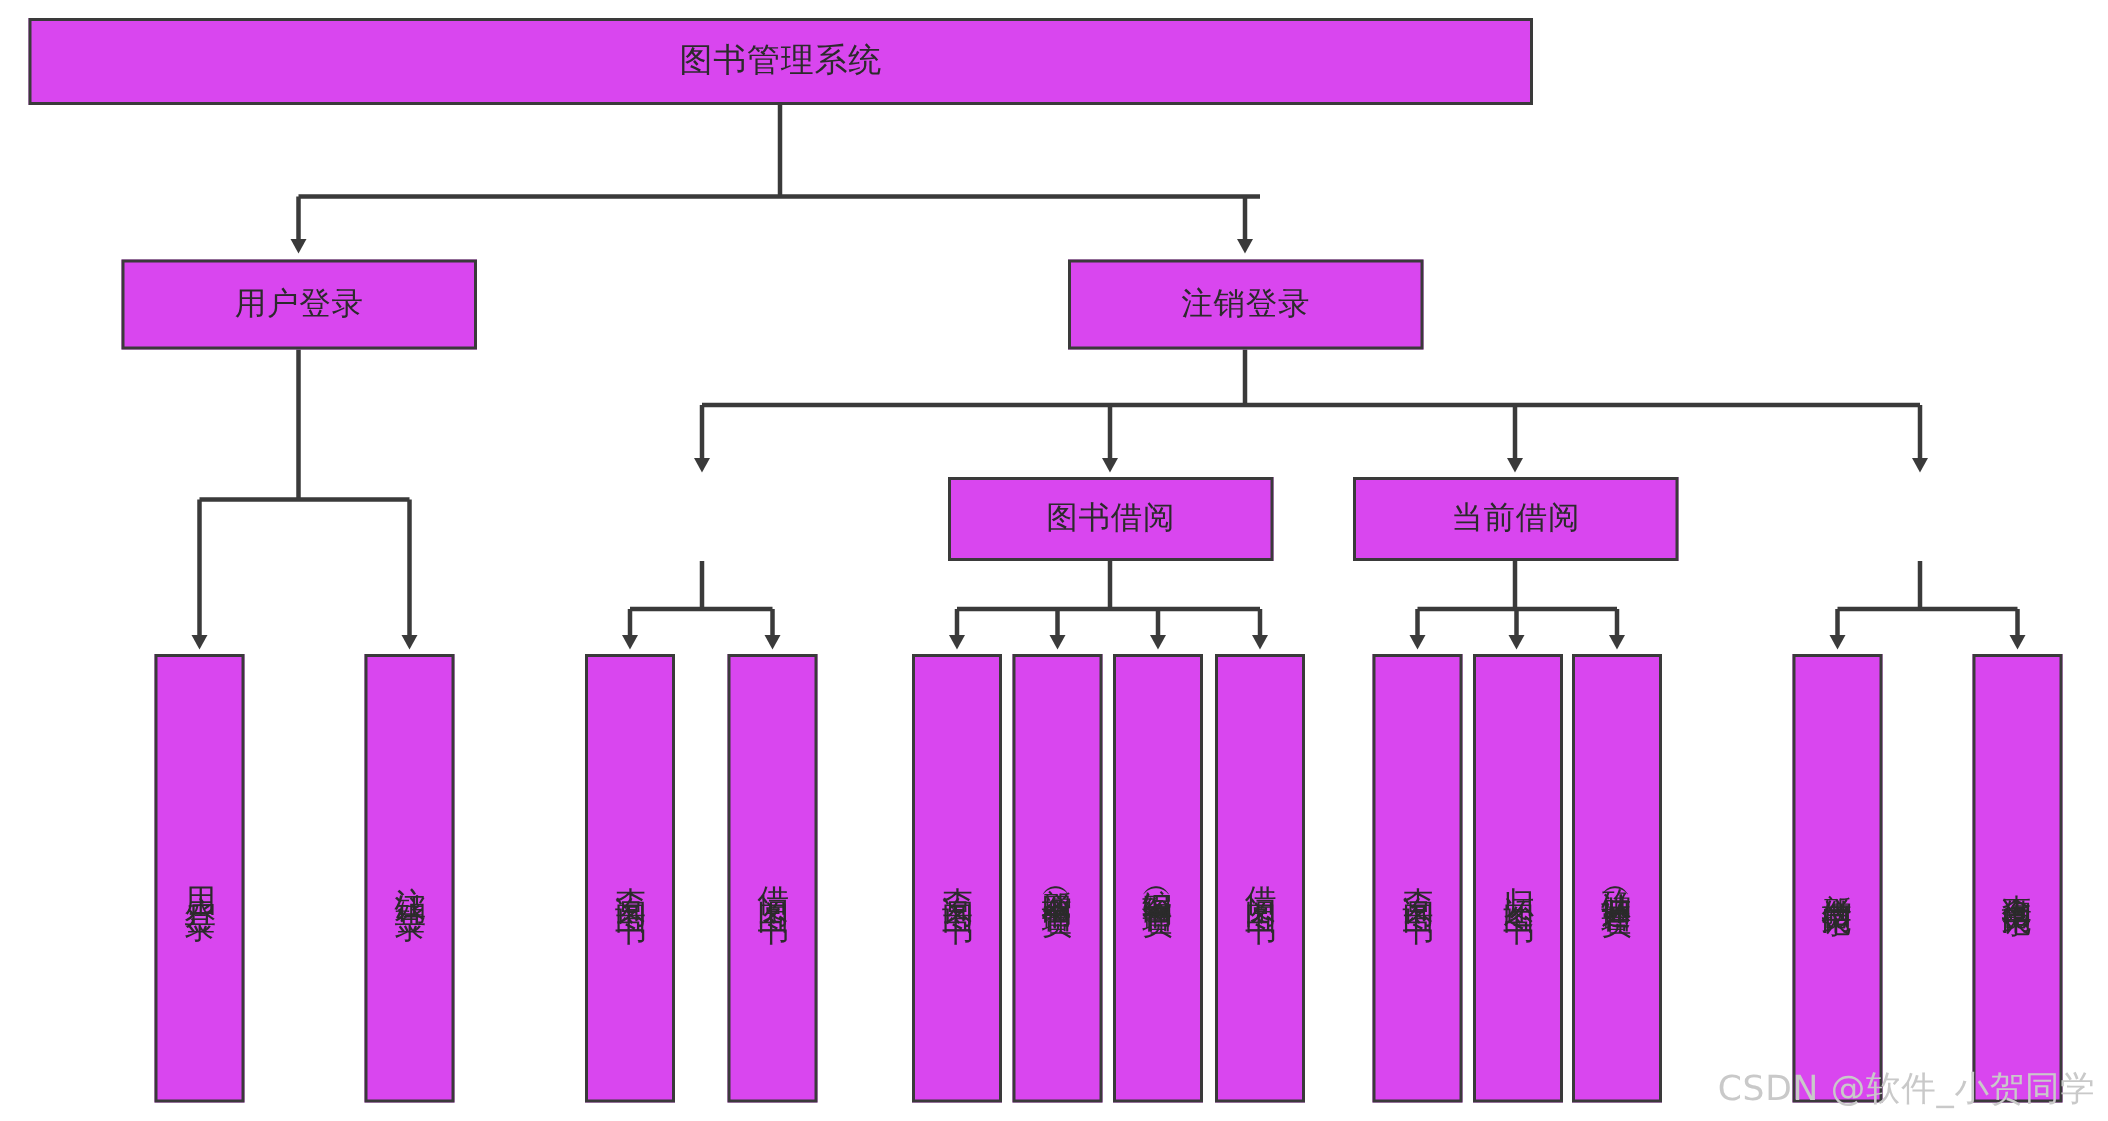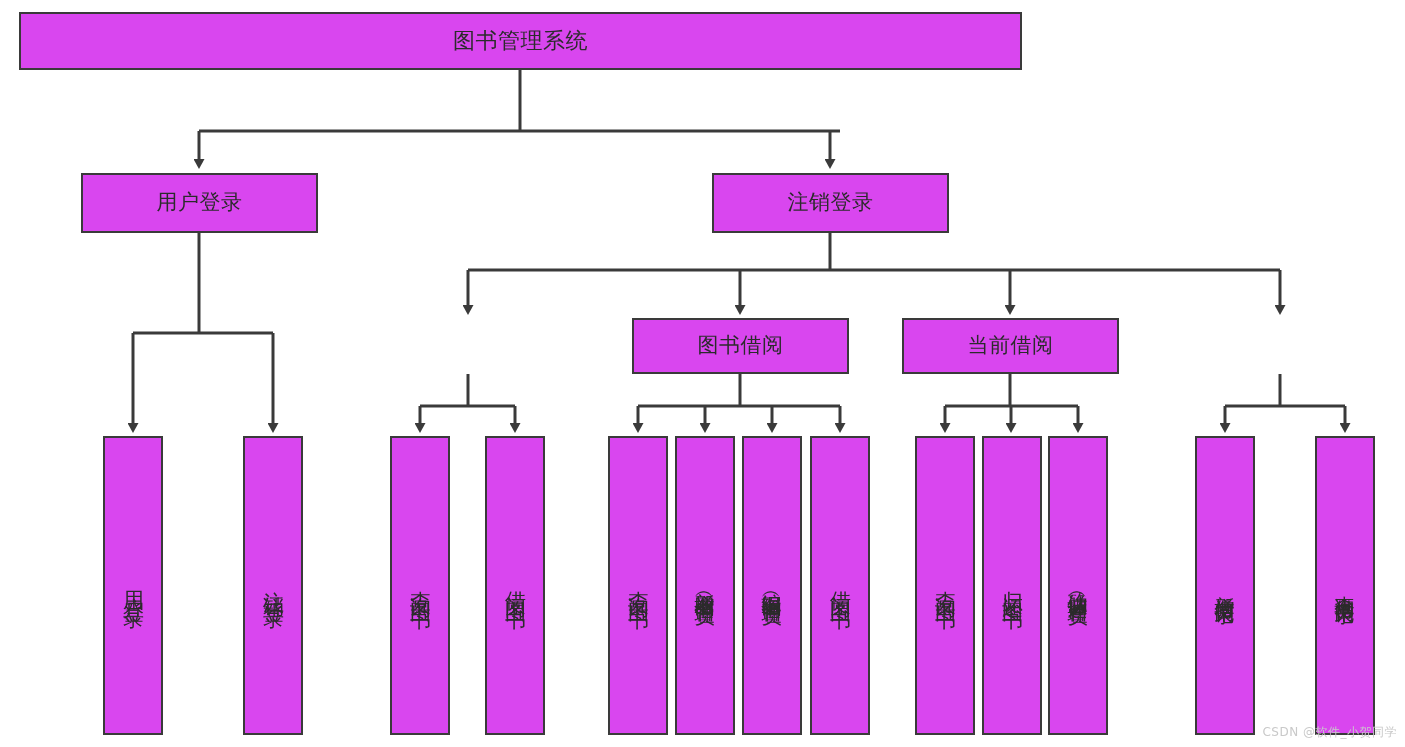--- a/index.html
+++ b/index.html
@@ -71,21 +71,21 @@
     max-height: 100%;
   }
   .node.vertical.tall-text .node-label {
     letter-spacing: 2px;
     font-size: 20px;
   }
   .watermark {
     position: absolute;
     right: 8px;
     bottom: 6px;
-    font-size: 12px;
+    font-size: 23px;
     color: #c9c9c9;
     letter-spacing: 0.5px;
     white-space: nowrap;
     user-select: none;
   }
 </style>
 </head>
 <body>
 
 <div id="diagram-root">

